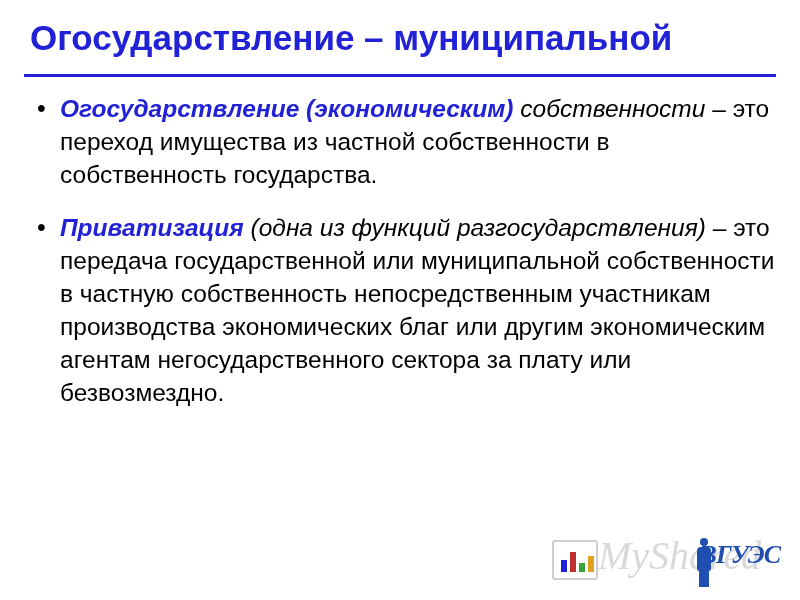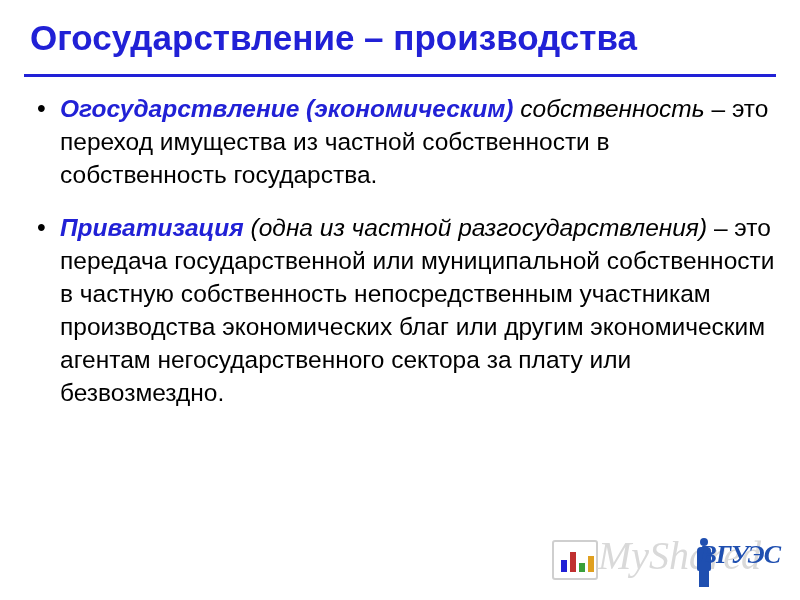--- a/index.html
+++ b/index.html
@@ -164,37 +164,37 @@
     width: 10px;
     height: 16px;
     background: #1f4fb0;
   }
 </style>
 </head>
 <body>
 
 <div class="slide">
 
-  <div class="slide-title">Огосударствление – производства</div>
+  <div class="slide-title">Огосударствление – муниципальной</div>
   <div class="title-rule"></div>
 
   <div class="body-block">
 
     <div class="bullet-row">
       <div class="bullet-dot">•</div>
       <div class="bullet-text">
         <span class="bi">Огосударствление (экономическим)</span>
-        <span class="i">собственность</span><span> – это переход имущества из частной собственности в собственность государства.</span>
+        <span class="i">собственности</span><span> – это переход имущества из частной собственности в собственность государства.</span>
       </div>
     </div>
 
     <div class="bullet-row para2">
       <div class="bullet-dot">•</div>
       <div class="bullet-text">
-        <span class="bi"> Приватизация</span><span class="i"> (одна из частной разгосударствления)</span><span> – это передача государственной или муниципальной собственности в частную собственность непосредственным участникам производства экономических благ или другим экономическим агентам негосударственного сектора за плату или безвозмездно.</span>
+        <span class="bi"> Приватизация</span><span class="i"> (одна из функций разгосударствления)</span><span> – это передача государственной или муниципальной собственности в частную собственность непосредственным участникам производства экономических благ или другим экономическим агентам негосударственного сектора за плату или безвозмездно.</span>
       </div>
     </div>
 
   </div>
 
   <div class="watermark">
     <div class="wm-chart">
       <div class="wm-bar b1"></div>
       <div class="wm-bar b2"></div>
       <div class="wm-bar b3"></div>

